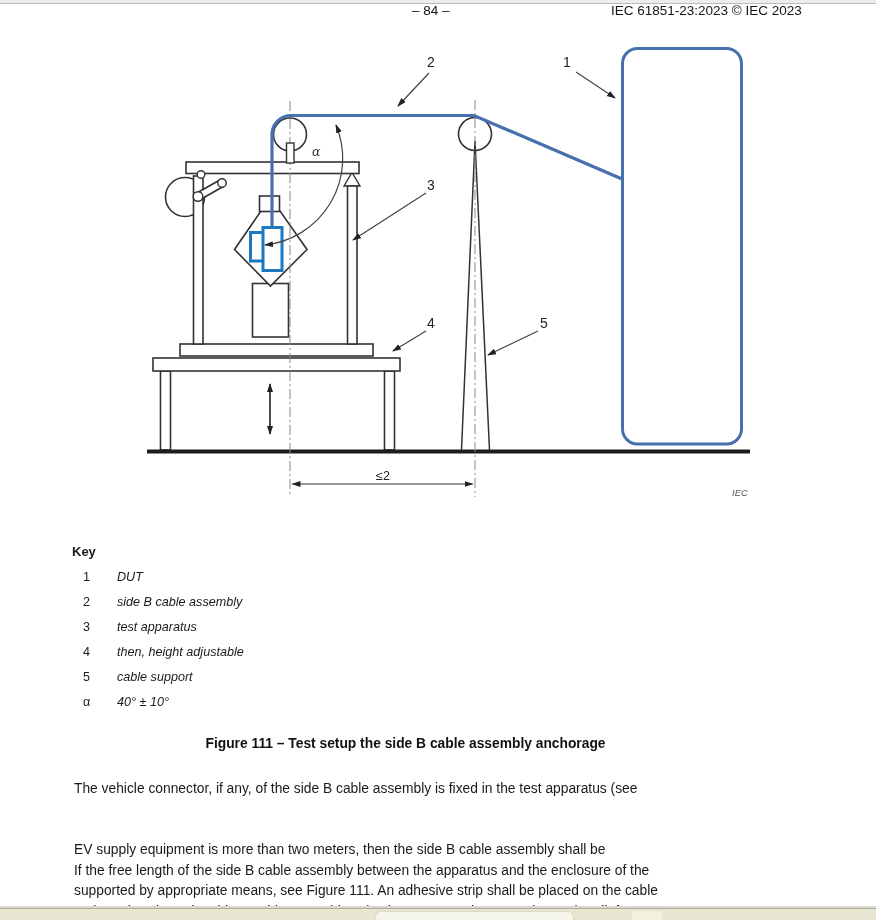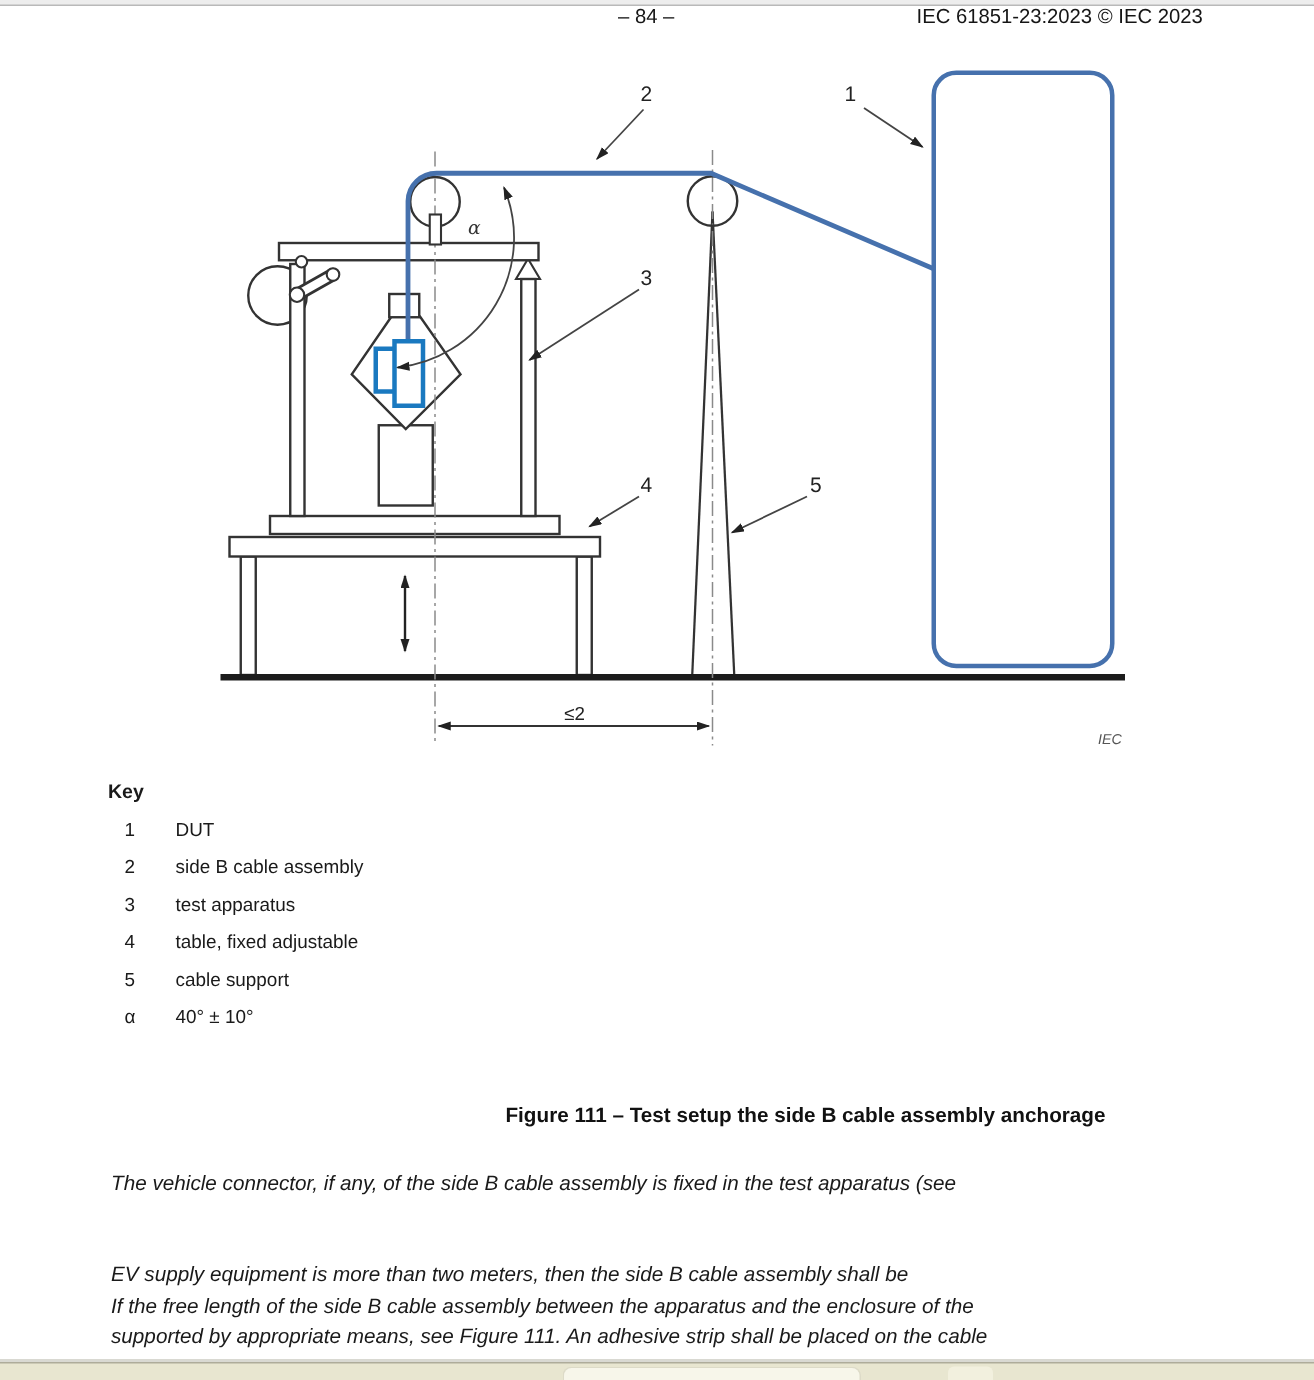--- a/index.html
+++ b/index.html
@@ -6,28 +6,28 @@
   body{
     width:876px;height:920px;position:relative;overflow:hidden;
     background:#ffffff;font-family:"Liberation Sans",sans-serif;color:#111;
   }
   .topbar{position:absolute;top:0;left:0;width:876px;height:3px;
     background:#ededed;border-bottom:1.5px solid #b9b9b9;}
   .hdr{position:absolute;top:3px;font-size:13.5px;color:#151515;white-space:nowrap;}
   #hdr-page{left:412px;text-align:center;}
   #hdr-ref{left:563px;margin-left:48px;}
   #diagram-svg{position:absolute;top:0;left:0;}
-  #key{position:absolute;left:72px;top:520px;font-size:12.6px;color:#1a1a1a;}
+  #key{position:absolute;left:72px;top:544px;font-size:12.6px;color:#1a1a1a;}
   .key-title{font-weight:bold;font-size:13px;margin-bottom:11px;}
   .key-row{display:flex;height:25px;align-items:flex-start;}
   .key-ref{width:45px;padding-left:11px;box-sizing:border-box;}
-  .key-label{flex:1;}
-  #caption{position:absolute;left:74px;top:736px;width:663px;text-align:right;
+  .key-label{flex:1;font-style:italic;}
+  #caption{position:absolute;left:74px;top:736px;width:663px;text-align:center;
     font-weight:bold;font-size:13.8px;}
-  .body-para{position:absolute;left:74px;width:690px;font-style:italic;
+  .body-para{position:absolute;left:74px;width:690px;
     font-size:13.8px;line-height:20.5px;color:#1a1a1a;}
   #para1{top:779px;}
   #para2{top:840px;}
   #bottom-strip{position:absolute;left:0;top:908px;width:876px;height:12px;
     background:#e8e6d0;border-top:1px solid #aeac9a;box-shadow:0 -2px 0 #d9d9d2;}
   .strip-box1{position:absolute;left:375px;top:2px;width:197px;height:10px;
     background:#f7f6ea;border-radius:6px 6px 0 0;border:1px solid #dddbc8;border-bottom:none;}
   .strip-box2{position:absolute;left:632px;top:2px;width:30px;height:10px;
     background:#f2f0de;border-radius:4px 4px 0 0;}
   text{font-family:"Liberation Sans",sans-serif;}
@@ -129,21 +129,21 @@
       <div class="key-row">
         <span class="key-ref">2</span>
         <span class="key-label">side B cable assembly</span>
       </div>
       <div class="key-row">
         <span class="key-ref">3</span>
         <span class="key-label">test apparatus</span>
       </div>
       <div class="key-row">
         <span class="key-ref">4</span>
-        <span class="key-label">table, fixed adjustable</span>
+        <span class="key-label">then, height adjustable</span>
       </div>
       <div class="key-row">
         <span class="key-ref">5</span>
         <span class="key-label">cable support</span>
       </div>
       <div class="key-row">
         <span class="key-ref">α</span>
         <span class="key-label">40° ± 10°</span>
       </div>
     </div>

